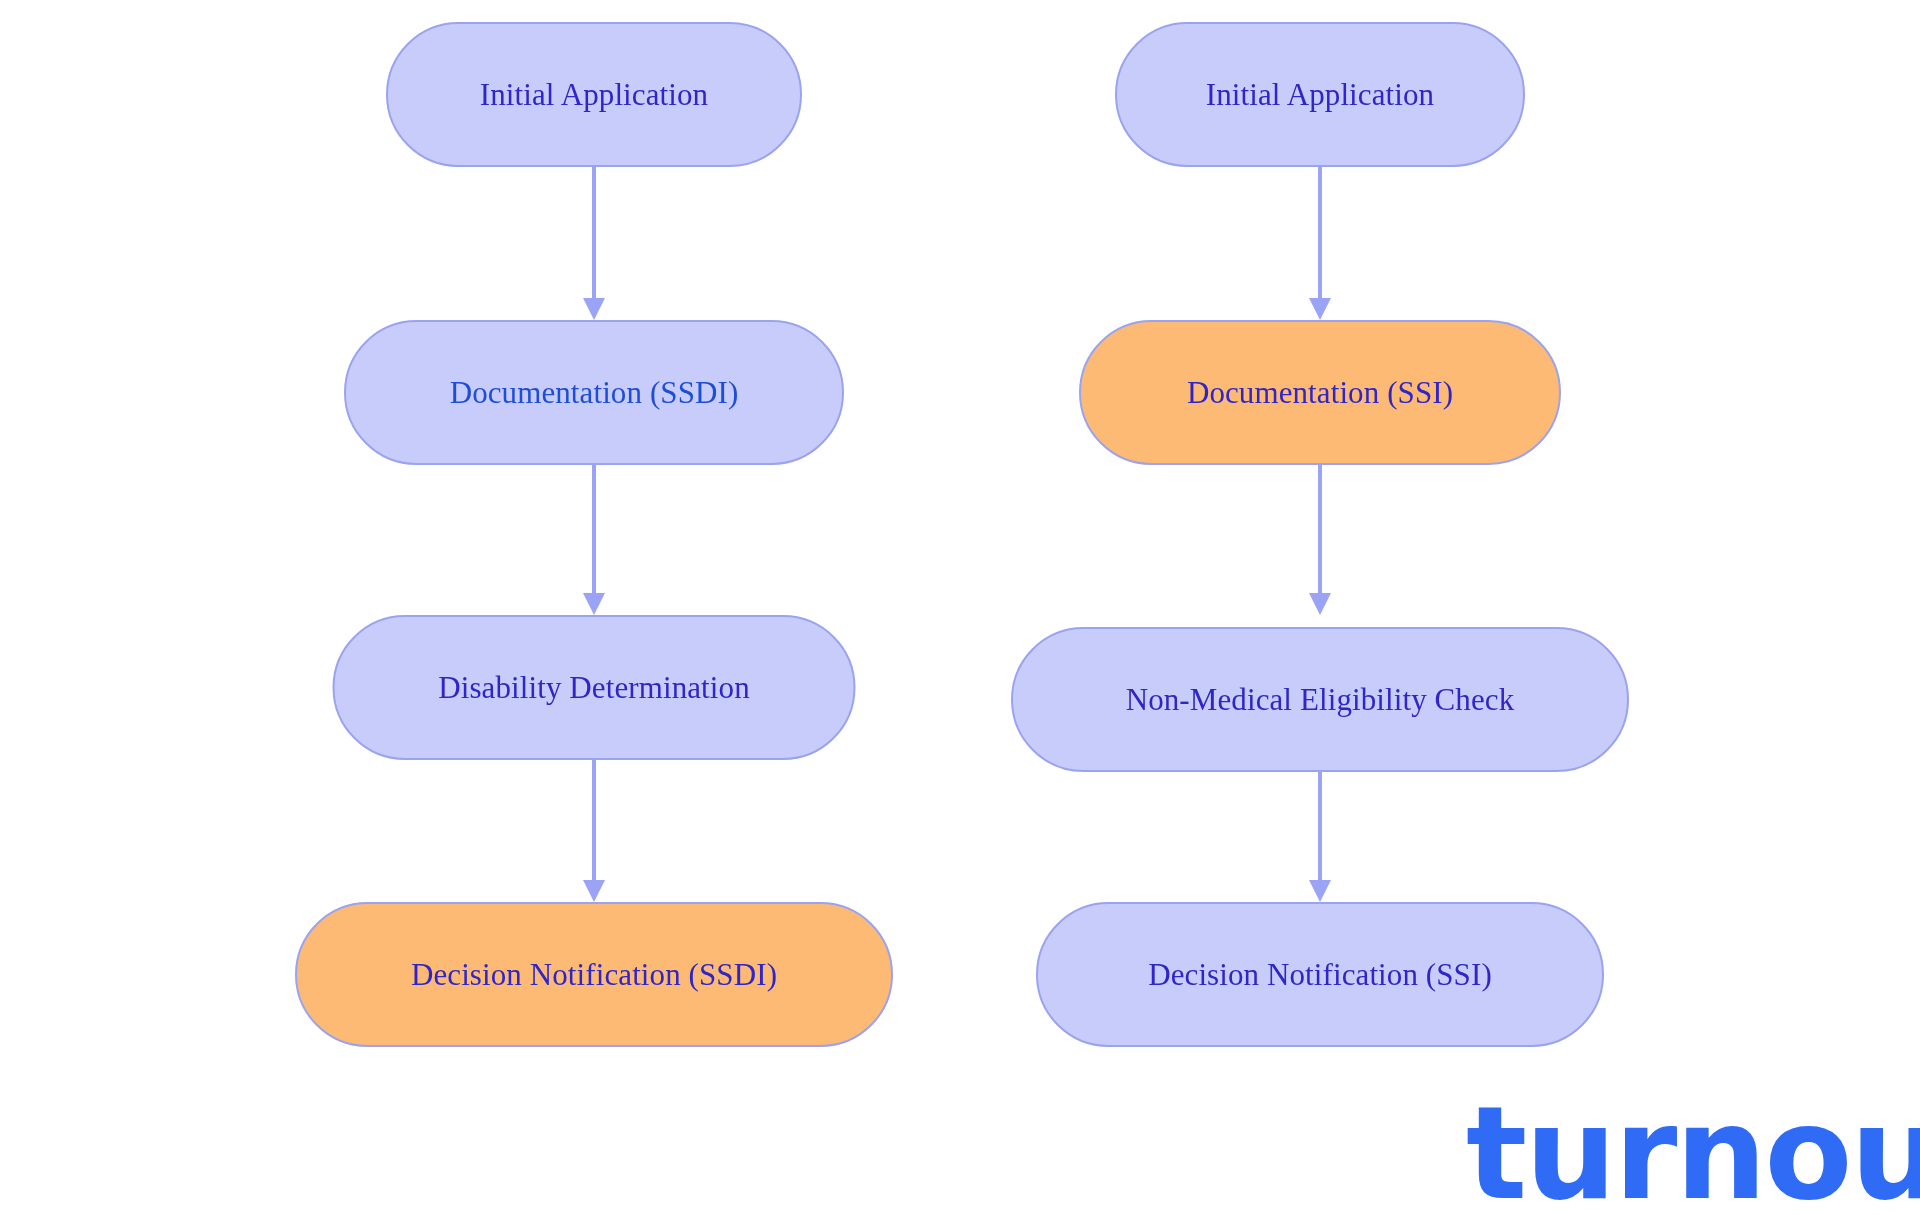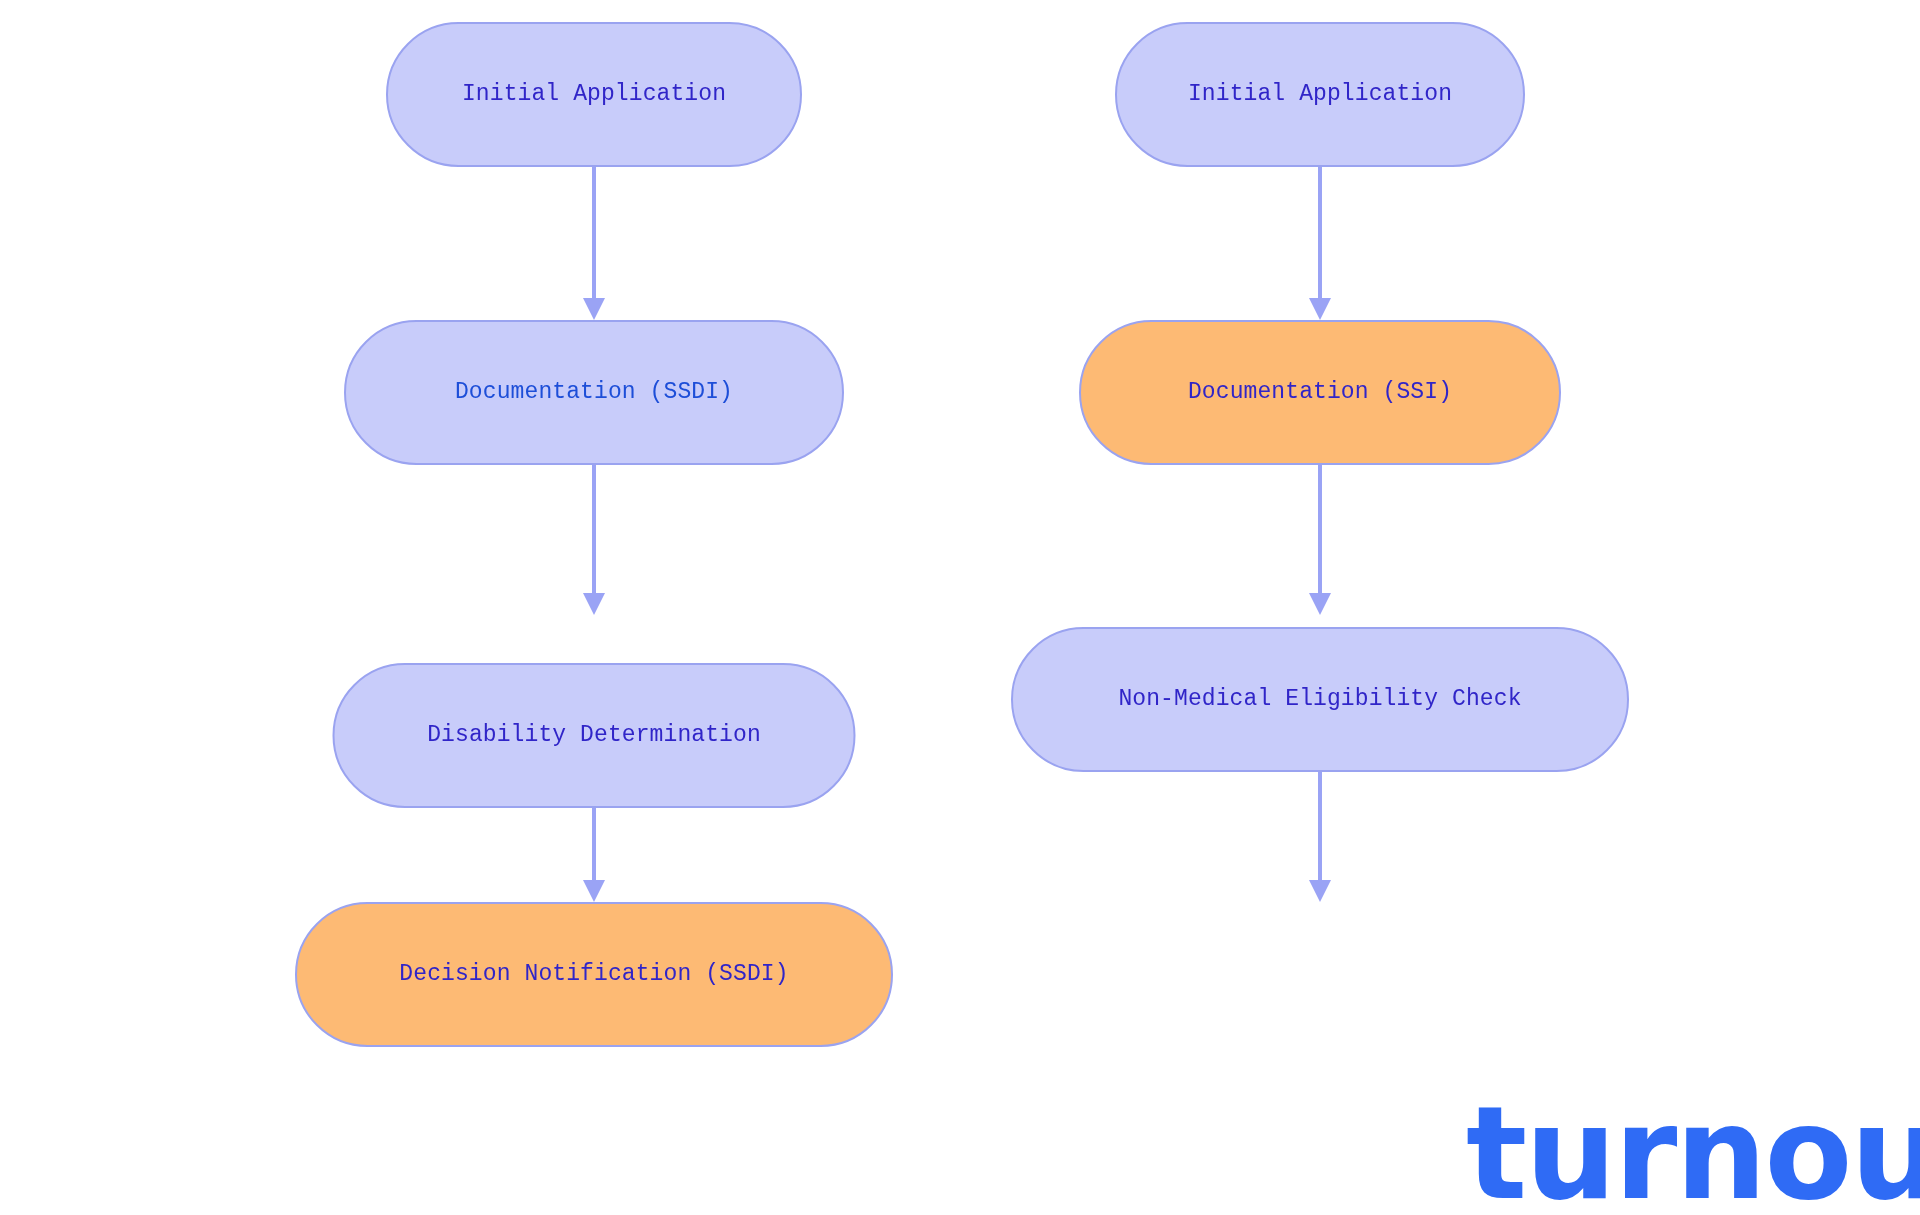--- a/index.html
+++ b/index.html
@@ -30,22 +30,22 @@
     border-radius: 999px;
     background: #c8ccfa;
     border: 2px solid #9aa3f0;
     display: flex;
     align-items: center;
     justify-content: center;
     transform: translateX(-50%);
   }
   .node-label {
     color: #3025c8;
-    font-size: 23px;
-    font-family: Liberation Mono, monospace;
+    font-size: 31px;
+    font-family: Liberation Serif, serif;
     font-weight: 400;
     letter-spacing: 0.1px;
     white-space: nowrap;
     line-height: 1;
   }
   .connector {
     position: absolute;
     transform: translateX(-50%);
     width: 34px;
     display: block;
@@ -77,21 +77,21 @@
       <div class="connector" style="left: 594px; top: 760px; height: 142px;"><svg width="34" height="142" viewBox="0 0 34 142">
           <line x1="17" y1="0" x2="17" y2="122" stroke="#9aa3f5" stroke-width="4"></line>
           <polygon points="6,120 28,120 17,142" fill="#9aa3f5"></polygon>
         </svg></div>
       <div class="node" style="left: 594px; top: 22px; width: 416px; background: rgb(200, 204, 250); border-color: rgb(154, 163, 240);">
         <span class="node-label" style="color: rgb(48, 37, 200);">Initial Application</span>
       </div>
       <div class="node" style="left: 594px; top: 320px; width: 500px; background: rgb(200, 204, 250); border-color: rgb(154, 163, 240);">
         <span class="node-label" style="color: #1d4ed8;">Documentation (SSDI)</span>
       </div>
-      <div class="node" style="left: 594px; top: 615px; width: 523px; background: rgb(200, 204, 250); border-color: rgb(154, 163, 240); margin-top: 48px;">
+      <div class="node" style="left: 594px; top: 615px; width: 523px; background: rgb(200, 204, 250); border-color: rgb(154, 163, 240);">
         <span class="node-label" style="color: rgb(48, 37, 200);">Disability Determination</span>
       </div>
       <div class="node" style="left: 594px; top: 902px; width: 598px; background: #fdba74; border-color: rgb(154, 163, 240);">
         <span class="node-label" style="color: rgb(48, 37, 200);">Decision Notification (SSDI)</span>
       </div>
     </div>
     <div class="flow-column" style="left: 0px; width: 1920px;">
       <div class="connector" style="left: 1320px; top: 167px; height: 153px;"><svg width="34" height="153" viewBox="0 0 34 153">
           <line x1="17" y1="0" x2="17" y2="133" stroke="#9aa3f5" stroke-width="4"></line>
           <polygon points="6,131 28,131 17,153" fill="#9aa3f5"></polygon>
@@ -106,15 +106,18 @@
         </svg></div>
       <div class="node" style="left: 1320px; top: 22px; width: 410px; background: rgb(200, 204, 250); border-color: rgb(154, 163, 240);">
         <span class="node-label" style="color: rgb(48, 37, 200);">Initial Application</span>
       </div>
       <div class="node" style="left: 1320px; top: 320px; width: 482px; background: #fdba74; border-color: rgb(154, 163, 240);">
         <span class="node-label" style="color: rgb(48, 37, 200);">Documentation (SSI)</span>
       </div>
       <div class="node" style="left: 1320px; top: 615px; width: 618px; background: rgb(200, 204, 250); border-color: rgb(154, 163, 240); margin-top: 12px;">
         <span class="node-label" style="color: rgb(48, 37, 200);">Non-Medical Eligibility Check</span>
       </div>
+      <div class="node" style="left: 1320px; top: 902px; width: 568px; background: rgb(200, 204, 250); border-color: rgb(154, 163, 240);">
+        <span class="node-label" style="color: rgb(48, 37, 200);">Decision Notification (SSI)</span>
+      </div>
     </div>
     <div class="logo" style="left: 1466px; top: 1090px; color: rgb(47, 107, 245);">turnout</div>
   </div>
 
 </body></html>

